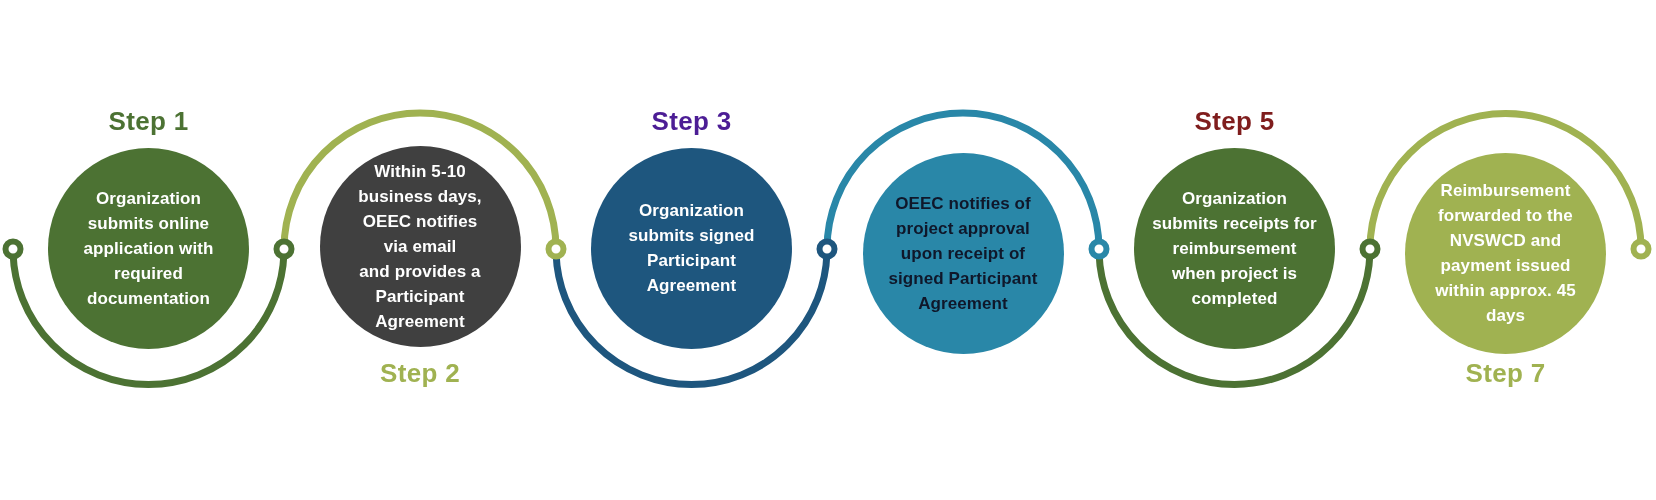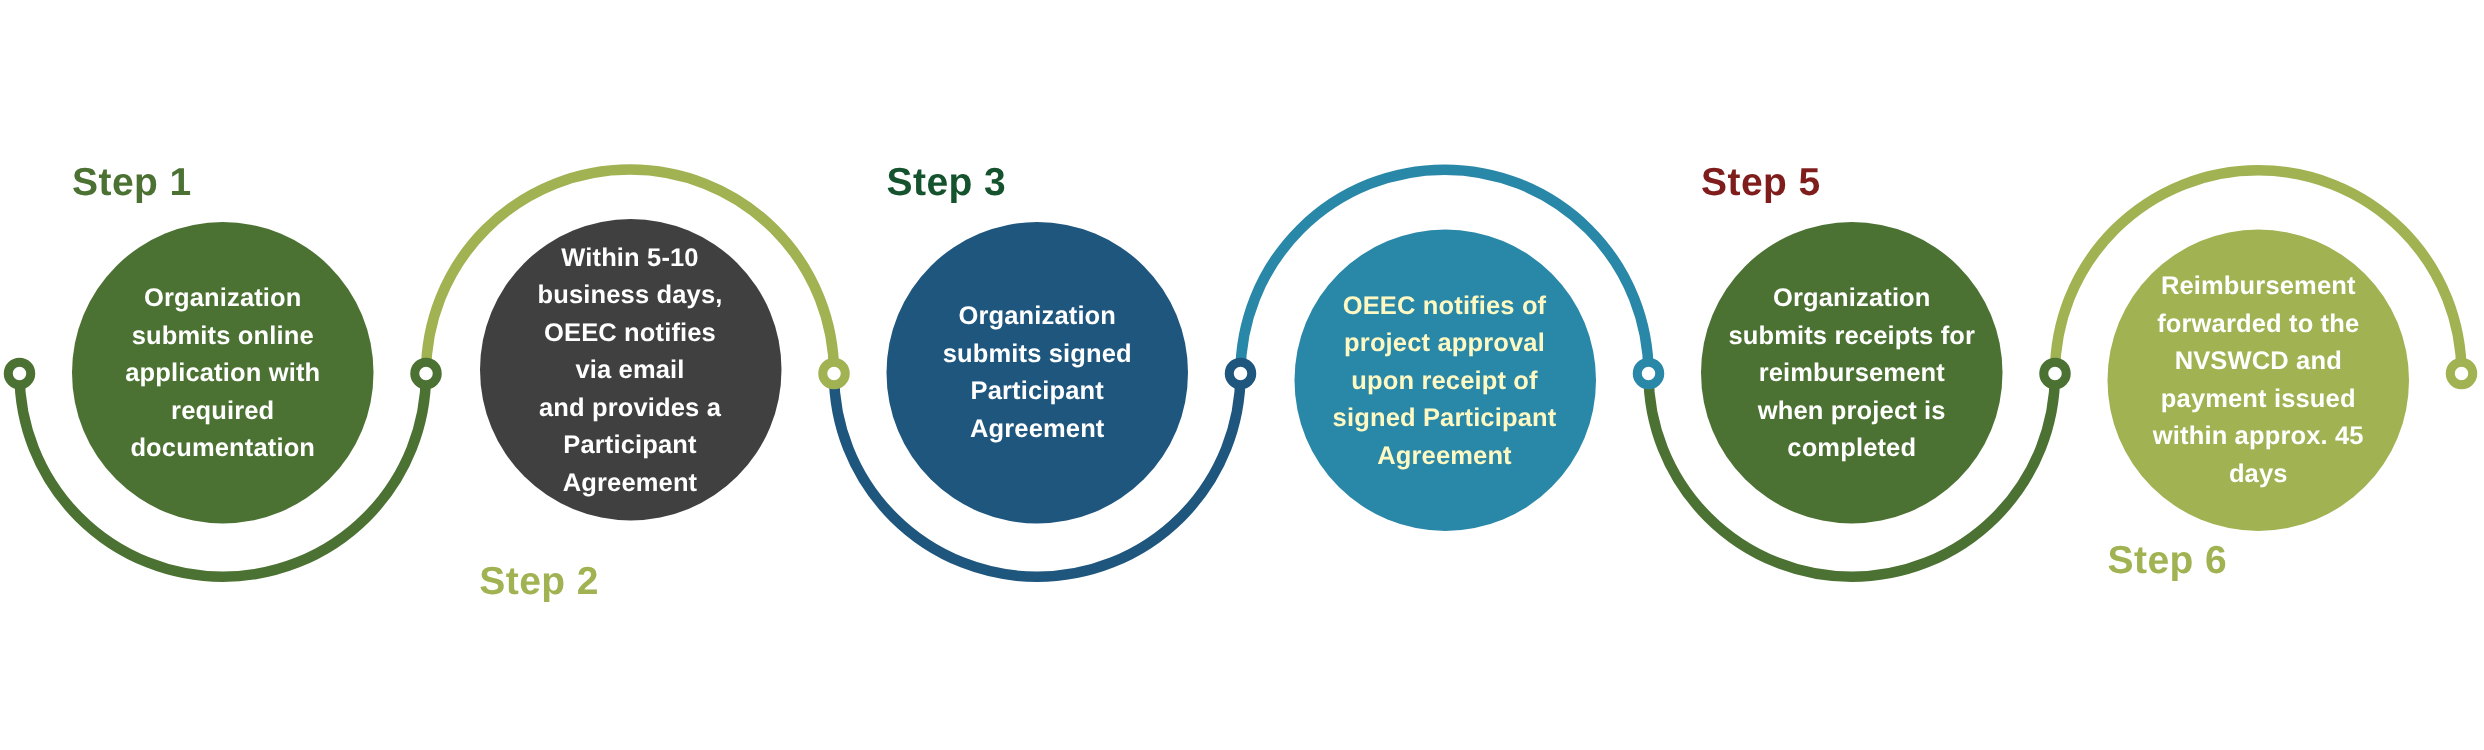--- a/index.html
+++ b/index.html
@@ -36,21 +36,21 @@
     max-width: 190px;
     font-size: 17px;
     line-height: 25px;
     font-weight: bold;
     white-space: pre-line;
     letter-spacing: 0.1px;
   }
   .step-label {
     position: absolute;
     width: 201px;
-    text-align: left;
+    text-align: center;
     font-size: 26px;
     line-height: 30px;
     font-weight: bold;
     letter-spacing: 0.3px;
   }
 </style>
 </head>
 <body>
 
 <div class="canvas">
@@ -75,57 +75,57 @@
 
   <div class="step-label" style="left: 48px; top: 106px; color: rgb(76, 114, 51);">Step 1</div>
   <div class="step-circle" style="left: 48px; top: 147.5px; background-color: rgb(76, 114, 51);">
     <div class="step-desc" style="color: rgb(255, 255, 255);">Organization
 submits online
 application with
 required
 documentation</div>
   </div>
 
-  <div class="step-label" style="left: 319.5px; top: 372px; color: rgb(160, 178, 81);">Step 2</div>
+  <div class="step-label" style="left: 319.5px; top: 358px; color: rgb(160, 178, 81);">Step 2</div>
   <div class="step-circle" style="left: 319.5px; top: 146px; background-color: #404040;">
     <div class="step-desc" style="color: rgb(255, 255, 255);">Within 5-10
 business days,
 OEEC notifies
 via email
 and provides a
 Participant
 Agreement</div>
   </div>
 
-  <div class="step-label" style="left: 591px; top: 106px; color: #14532d;">Step 3</div>
+  <div class="step-label" style="left: 591px; top: 106px; color: #4c1d95;">Step 3</div>
   <div class="step-circle" style="left: 591px; top: 147.5px; background-color: rgb(30, 86, 126);">
     <div class="step-desc" style="color: rgb(255, 255, 255);">Organization
 submits signed
 Participant
 Agreement</div>
   </div>
 
   <div class="step-circle" style="left: 862.5px; top: 152.5px; background-color: rgb(41, 135, 168);">
-    <div class="step-desc" style="color: #fef9c3;">OEEC notifies of
+    <div class="step-desc" style="color: #0f172a;">OEEC notifies of
 project approval
 upon receipt of
 signed Participant
 Agreement</div>
   </div>
 
   <div class="step-label" style="left: 1134px; top: 106px; color: #7f1d1d;">Step 5</div>
   <div class="step-circle" style="left: 1134px; top: 147.5px; background-color: rgb(76, 114, 51);">
     <div class="step-desc" style="color: rgb(255, 255, 255);">Organization
 submits receipts for
 reimbursement
 when project is
 completed</div>
   </div>
 
-  <div class="step-label" style="left: 1405px; top: 358px; color: rgb(160, 178, 81);">Step 6</div>
+  <div class="step-label" style="left: 1405px; top: 358px; color: rgb(160, 178, 81);">Step 7</div>
   <div class="step-circle" style="left: 1405px; top: 152.5px; background-color: rgb(160, 178, 81);">
     <div class="step-desc" style="color: rgb(255, 255, 255);">Reimbursement
 forwarded to the
 NVSWCD and
 payment issued
 within approx. 45
 days</div>
   </div>
 
 </div>

